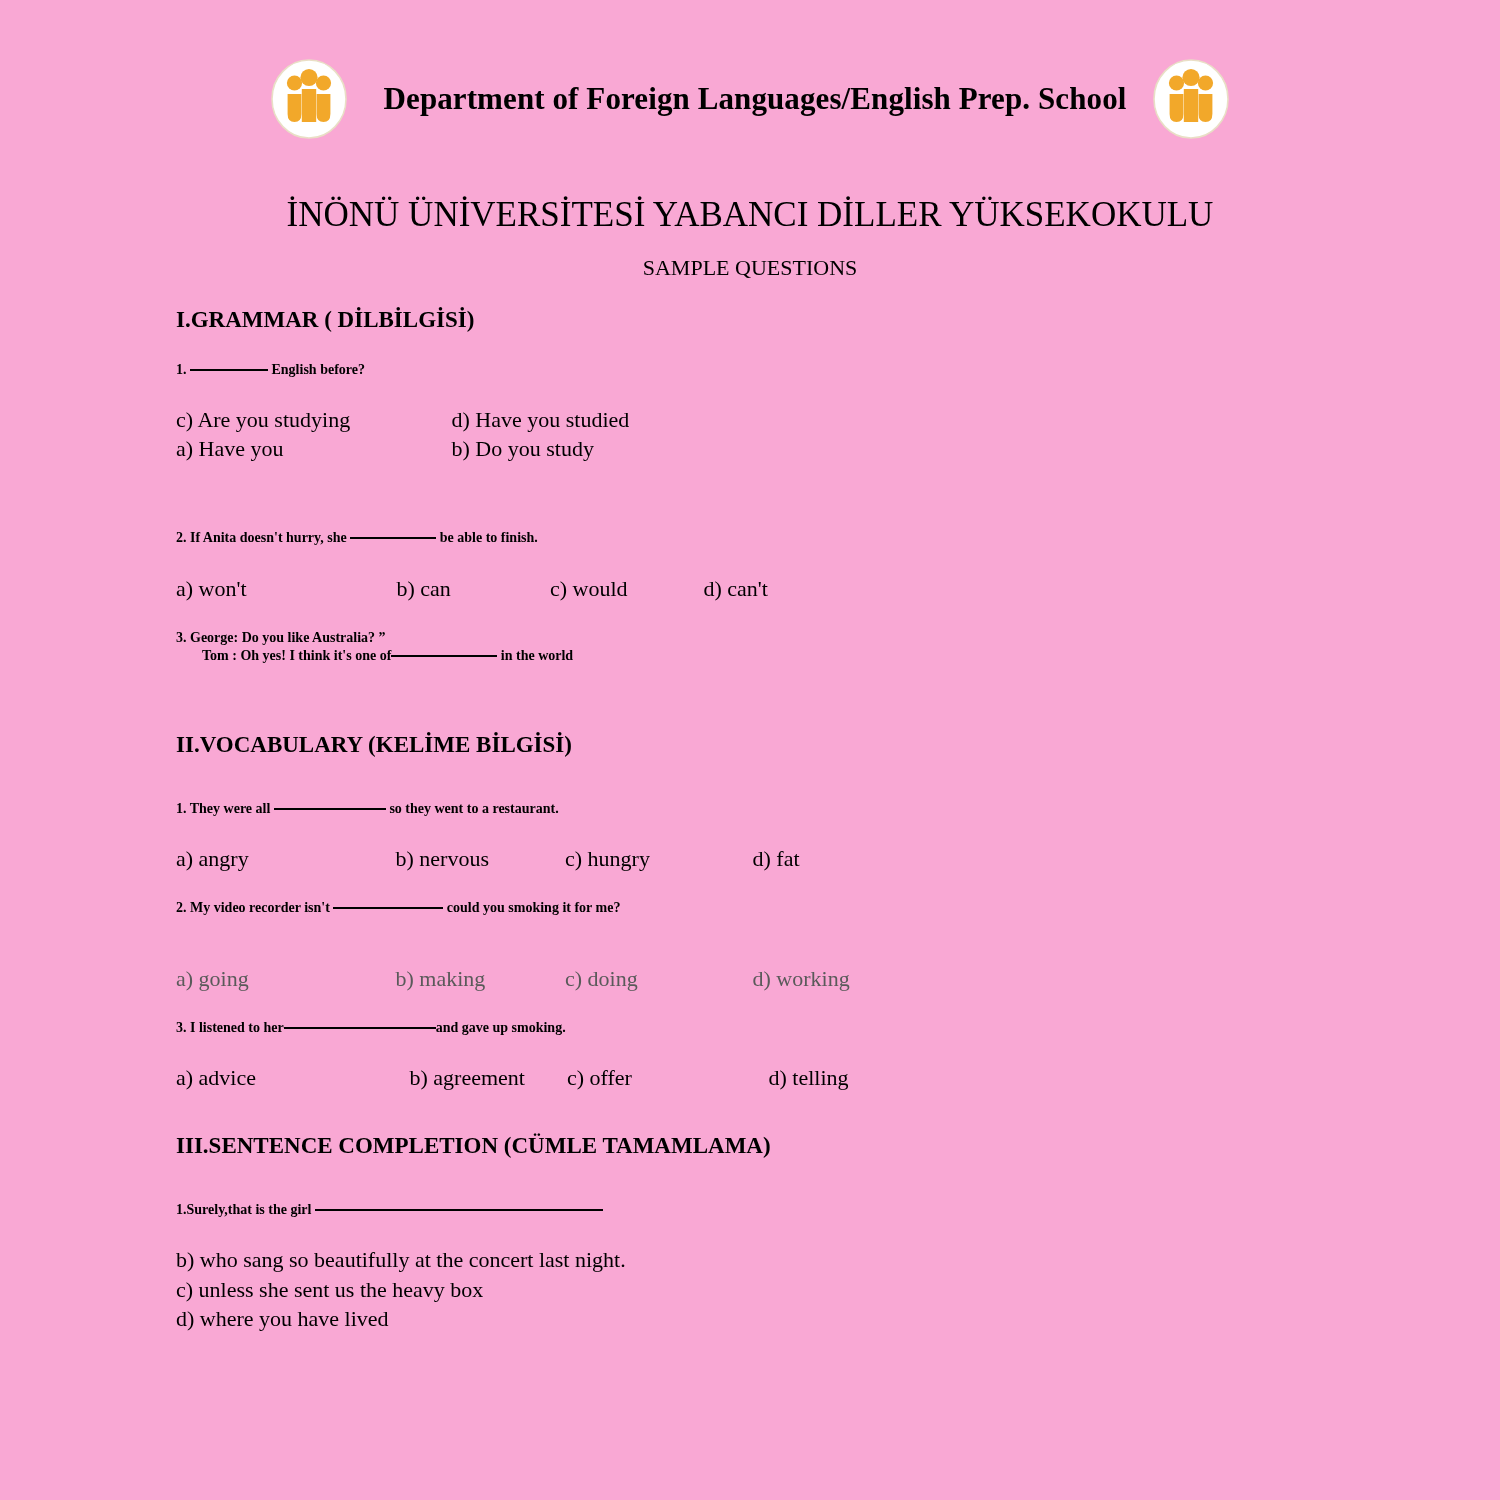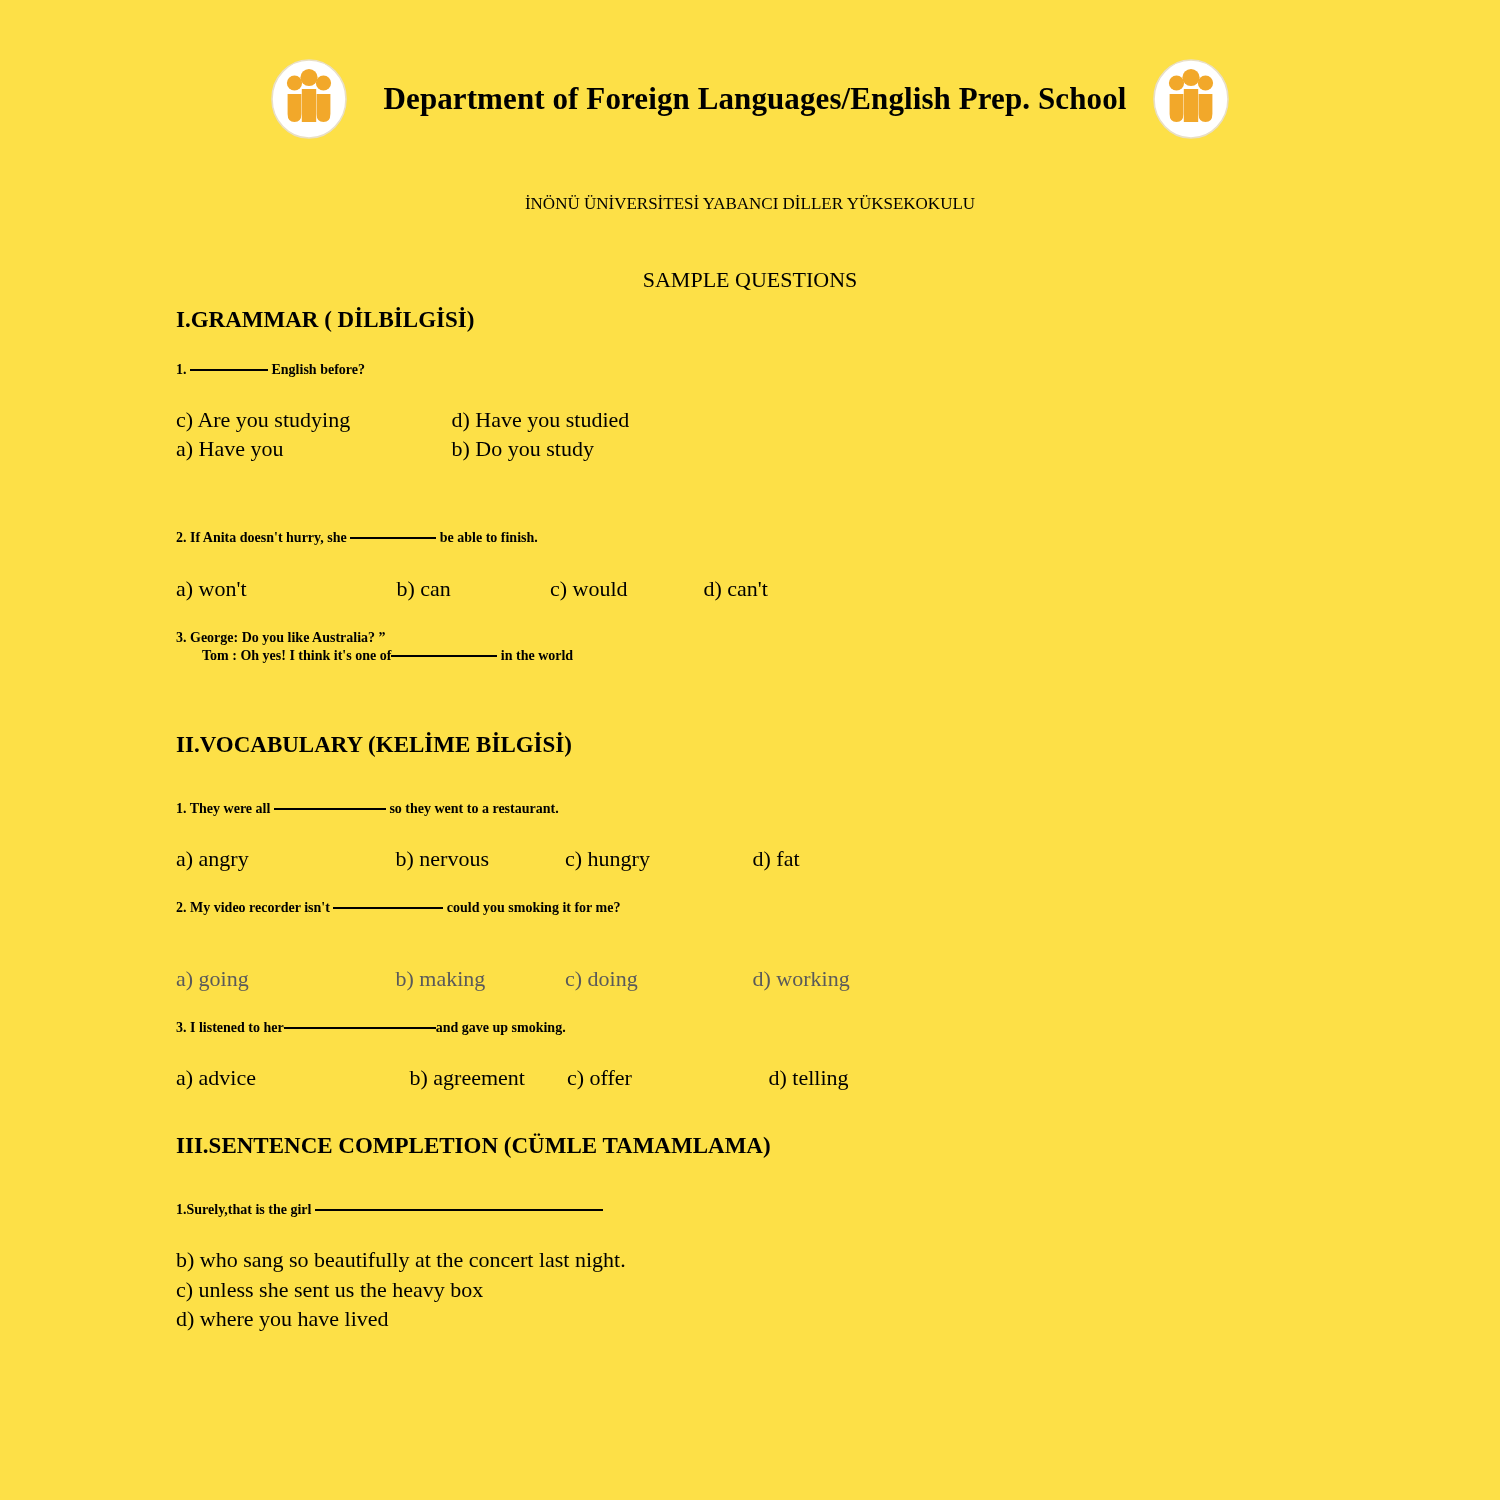--- a/index.html
+++ b/index.html
@@ -11,21 +11,21 @@
     width: 1500px;
     height: 1500px;
     font-family: "Liberation Serif", "DejaVu Serif", serif;
     color: #000000;
     overflow: hidden;
   }
   .page {
     position: relative;
     width: 1500px;
     height: 1500px;
-    background: #fde047;
+    background: #f9a8d4;
   }
 
   
   .header {
     position: absolute;
     left: 0;
     top: 58px;
     width: 1500px;
     display: flex;
     align-items: center;
@@ -49,32 +49,31 @@
     line-height: 1.1;
   }
 
   
   .univ-title {
     position: absolute;
     left: 0;
     top: 194px;
     width: 1500px;
     text-align: center;
-    font-size: 17px;
+    font-size: 35px;
     line-height: 1.2;
   }
   .sample-questions {
     position: absolute;
     left: 0;
     top: 255px;
     width: 1500px;
     text-align: center;
     font-size: 22px;
     line-height: 1.2;
-    margin-top: 12px;
   }
 
   
   .content {
     position: absolute;
     left: 176px;
     top: 306px;
     width: 1180px;
   }
 

